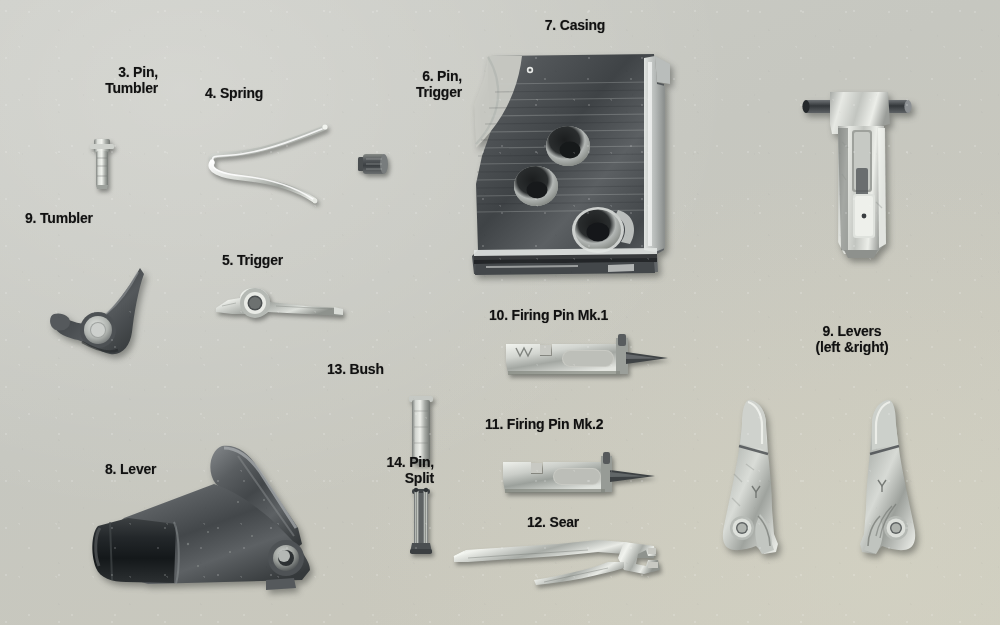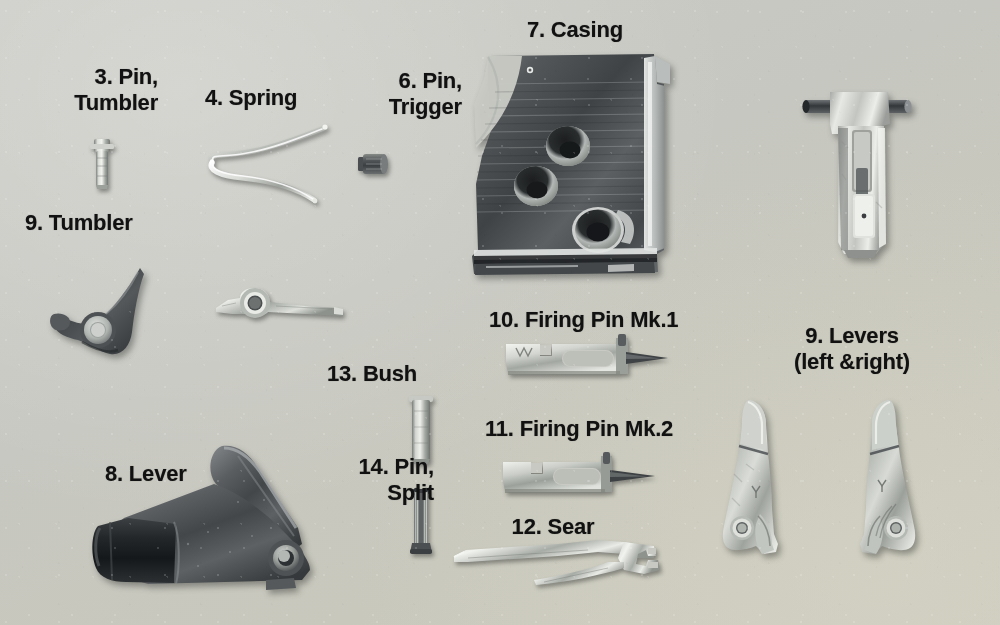--- a/index.html
+++ b/index.html
@@ -30,21 +30,21 @@
       radial-gradient(circle at 37% 61%, rgba(0,0,0,.05) 0 1px, transparent 1px),
       radial-gradient(circle at 67% 18%, rgba(255,255,255,.45) 0 1px, transparent 1px),
       radial-gradient(circle at 83% 74%, rgba(0,0,0,.05) 0 1px, transparent 1px),
       radial-gradient(circle at 52% 88%, rgba(255,255,255,.4) 0 1px, transparent 1px);
     background-size: 53px 47px, 61px 59px, 43px 67px, 71px 41px, 37px 53px;
   }
   .lbl {
     position: absolute;
     color: #111;
     font-weight: bold;
-    font-size: 22px;
+    font-size: 14px;
     line-height: 1.17;
     letter-spacing: -0.2px;
     white-space: pre;
     text-shadow: 0 0 1px rgba(0,0,0,.35);
   }
   .lbl.r { text-align: right; }
   .lbl.c { text-align: center; }
 
   .part { position: absolute; }
   .shadow-soft { filter: drop-shadow(3px 4px 3px rgba(40,42,40,.42)); }
@@ -553,20 +553,21 @@
   <div class="lbl" style="left:205px; top:85px; width:140px;">4. Spring</div>
 
   <div class="lbl r" style="left:338px; top:68px; width:124px;">6. Pin,
 Trigger</div>
 
   <div class="lbl c" style="left:495px; top:17px; width:160px;">7. Casing</div>
 
 
   <div class="lbl" style="left:25px; top:210px; width:170px;">9. Tumbler</div>
 
+  <div class="lbl" style="left:222px; top:252px; width:150px;">5. Trigger</div>
 
   <div class="lbl" style="left:489px; top:307px; width:250px;">10. Firing Pin Mk.1</div>
 
   <div class="lbl c" style="left:752px; top:323px; width:200px;">9. Levers
 (left &amp;right)</div>
 
   <div class="lbl" style="left:327px; top:361px; width:140px;">13. Bush</div>
 
   <div class="lbl" style="left:485px; top:416px; width:250px;">11. Firing Pin Mk.2</div>
 

